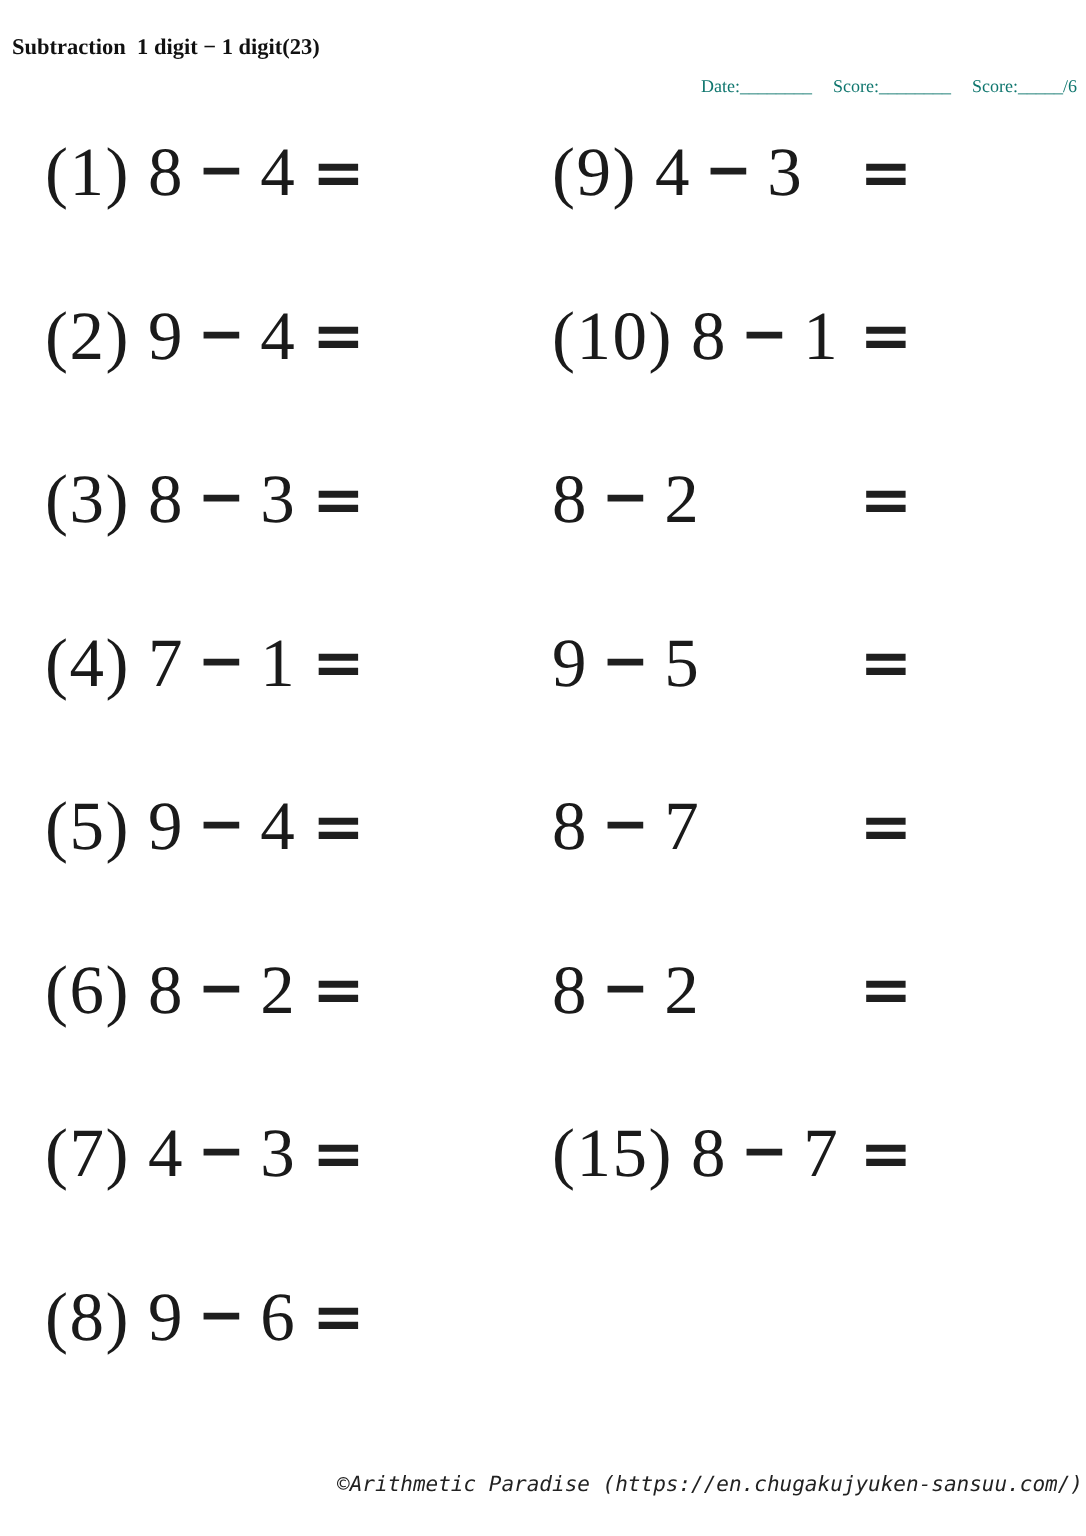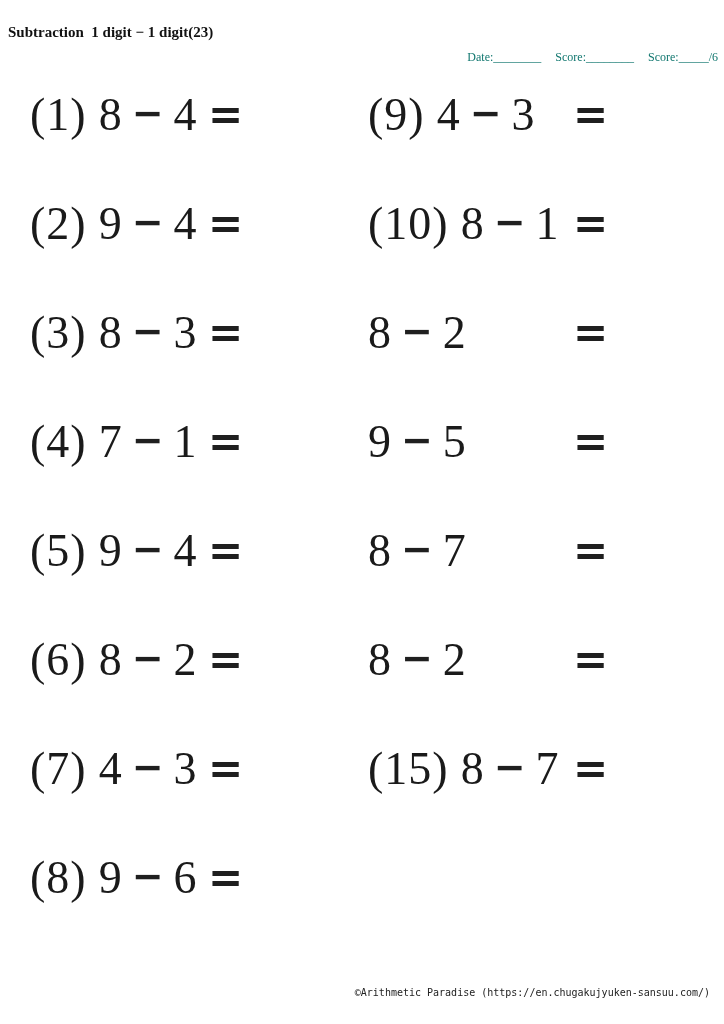--- a/index.html
+++ b/index.html
@@ -47,24 +47,25 @@
     position:absolute; top:50%;
     transform:translateY(-50%);
     font-family:"DejaVu Sans", sans-serif;
     font-weight:bold;
     font-size:42px; line-height:1;
     color:#1f1f1f;
   }
   .col-left  .eq { left:178px; }
   .col-right .eq { left:205px; }
   .footer {
-    position:absolute; right:14px; bottom:26px;
+    position:absolute; right:2px; bottom:26px;
     font-family:"DejaVu Sans Mono", monospace;
-    font-size:10px; color:#222;
+    font-size:14px; color:#222;
     white-space:pre;
+    font-style:italic;
   }
 </style>
 </head>
 <body>
 
 <div class="page">
 
   <div class="title">Subtraction  1 digit − 1 digit(23)</div>
 
   <div class="meta">

